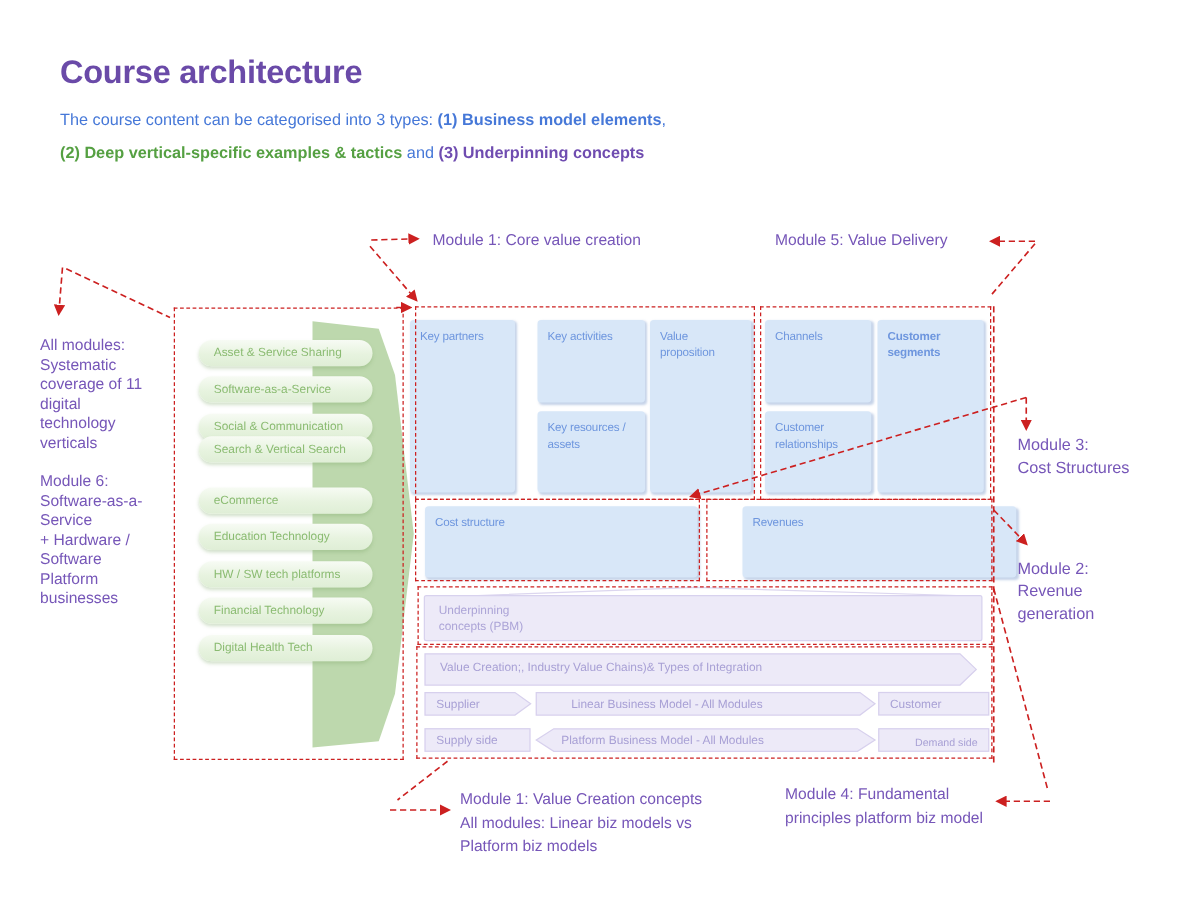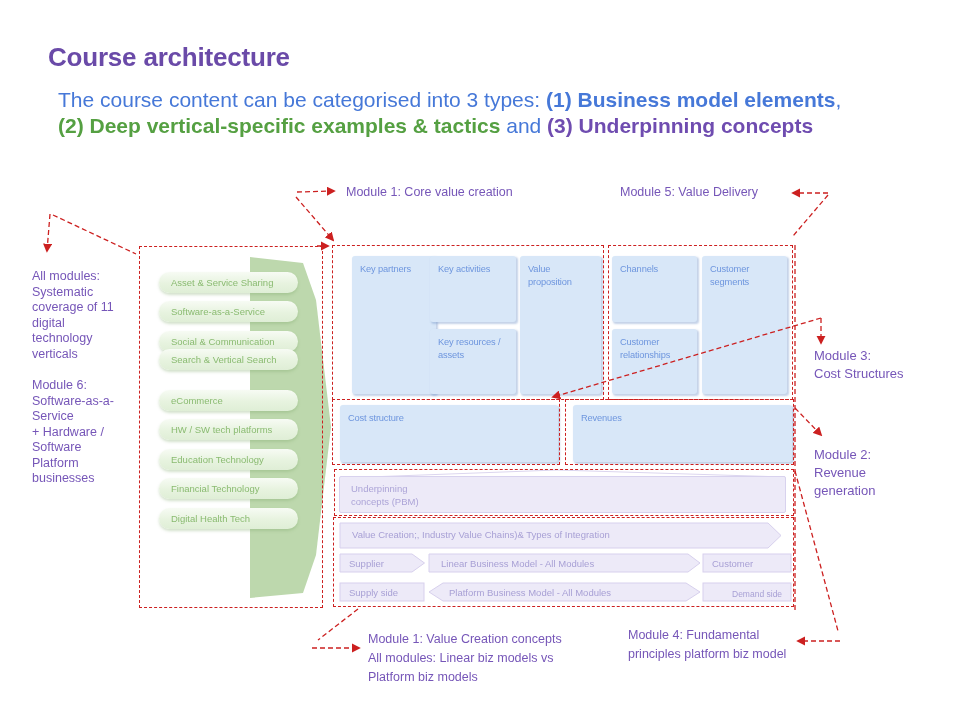--- a/index.html
+++ b/index.html
@@ -2,21 +2,21 @@
 <html><head>
 <meta charset="utf-8">
 <style>
   html,body{margin:0;padding:0;background:#ffffff;}
   .stage{position:relative;width:920px;height:720px;background:#ffffff;overflow:hidden;
          font-family:"Liberation Sans",sans-serif;}
   .layer{position:absolute;left:0;top:0;pointer-events:none;}
 
   
   .title{position:absolute;left:48px;top:42px;font-size:26px;font-weight:bold;color:#6a4aa8;letter-spacing:-0.2px;}
-  .sub{position:absolute;left:58px;font-size:21px;color:#4678d8;white-space:nowrap;}
+  .sub{position:absolute;left:48px;font-size:13px;color:#4678d8;white-space:nowrap;}
   .sub .b{font-weight:bold;}
   .sub .green{color:#55a042;font-weight:bold;}
   .sub .purple{color:#6f4cb0;font-weight:bold;}
 
   
   .rrect{position:absolute;border:1.4px dashed #cc2020;box-sizing:border-box;}
 
   
   .pills{position:absolute;left:0;top:0;width:960px;height:720px;}
   .pill{position:absolute;left:159px;width:139px;height:21px;border-radius:10.5px;box-sizing:border-box;
@@ -70,35 +70,35 @@
     <polygon class="pf-shape" points="429,592 443,583 686,583 700,592 686,601 443,601"></polygon>
     <rect class="pf-shape" x="703" y="583" width="88" height="18"></rect>
   </svg>
 
   <div class="pills">
     <div class="pill">Asset &amp; Service Sharing</div>
     <div class="pill">Software-as-a-Service</div>
     <div class="pill">Social &amp; Communication</div>
     <div class="pill">Search &amp; Vertical Search</div>
     <div class="pill">eCommerce</div>
+    <div class="pill">Education Technology</div>
     <div class="pill">HW / SW tech platforms</div>
-    <div class="pill">Education Technology</div>
     <div class="pill">Financial Technology</div>
     <div class="pill">Digital Health Tech</div>
   </div>
 
-  <div class="bm-box" style="left:352px;top:256px;width:84px;height:138px;"><span>Key partners</span></div>
+  <div class="bm-box" style="left:328px;top:256px;width:84px;height:138px;"><span>Key partners</span></div>
   <div class="bm-box" style="left:430px;top:256px;width:86px;height:66px;"><span>Key activities</span></div>
   <div class="bm-box" style="left:430px;top:329px;width:86px;height:65px;"><span>Key resources / assets</span></div>
   <div class="bm-box" style="left:520px;top:256px;width:81px;height:138px;"><span>Value proposition</span></div>
   <div class="bm-box" style="left:612px;top:329px;width:85px;height:65px;"><span>Customer relationships</span></div>
   <div class="bm-box" style="left:612px;top:256px;width:85px;height:66px;"><span>Channels</span></div>
-  <div class="bm-box" style="left:702px;top:256px;width:85px;height:138px;"><span>Customer segments</span></div>
+  <div class="bm-box" style="left:702px;top:256px;width:85px;height:138px;font-weight:bold;"><span>Customer segments</span></div>
   <div class="bm-box" style="left:340px;top:405px;width:218px;height:57px;"><span>Cost structure</span></div>
-  <div class="bm-box" style="left:573px;top:405px;width:219px;height:57px;"><span>Revenues</span></div>
+  <div class="bm-box" style="left:594px;top:405px;width:219px;height:57px;"><span>Revenues</span></div>
 
   <div class="lav-box" style="left:339px;top:476px;width:447px;height:37px;">Underpinning
 concepts (PBM)</div>
 
   <div class="rrect" style="left:139px;top:246px;width:184px;height:362px;"></div>
   <div class="rrect" style="left:332px;top:245px;width:272px;height:155px;"></div>
   <div class="rrect" style="left:608px;top:245px;width:185px;height:155px;"></div>
   <div class="rrect" style="left:332px;top:399px;width:228px;height:66px;"></div>
   <div class="rrect" style="left:565px;top:399px;width:229px;height:66px;"></div>
   <div class="rrect" style="left:334px;top:469px;width:460px;height:47px;"></div>
@@ -122,21 +122,21 @@
     <path class="rline" d="M821,318 L821,343" marker-end="url(#arrow)"></path>
     <path class="rline" d="M795,408 L821,435" marker-end="url(#arrow)"></path>
     <path class="rline" d="M358,609 L318,640"></path>
     <path class="rline" d="M312,648 L359,648" marker-end="url(#arrow)"></path>
     <path class="rline" d="M795,471 L838,631"></path>
     <path class="rline" d="M840,641 L798,641" marker-end="url(#arrow)"></path>
   </svg>
 
   <div class="pf-label" style="left:352px;top:529px;">Value Creation;,  Industry Value Chains)&amp; Types of Integration</div>
   <div class="pf-label" style="left:349px;top:558px;">Supplier</div>
-  <div class="pf-label" style="left:441px;top:558px;">Linear Business Model - All Modules</div>
+  <div class="pf-label" style="left:457px;top:558px;">Linear Business Model - All Modules</div>
   <div class="pf-label" style="left:712px;top:558px;">Customer</div>
   <div class="pf-label" style="left:349px;top:587px;">Supply side</div>
   <div class="pf-label" style="left:449px;top:587px;">Platform Business Model -  All Modules</div>
   <div class="pf-label small" style="left:712px;top:588px;">Demand side</div>
 
   <div class="ann" style="left:32px;top:269px;width:110px;">All modules:
 Systematic
 coverage of 11
 digital
 technology

